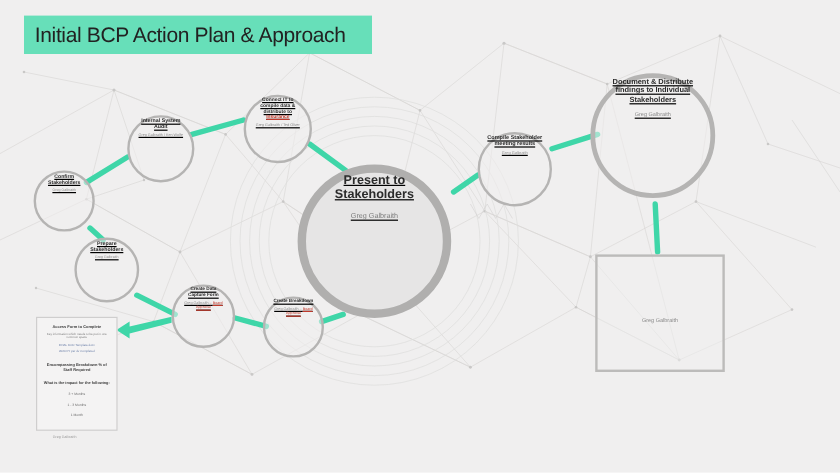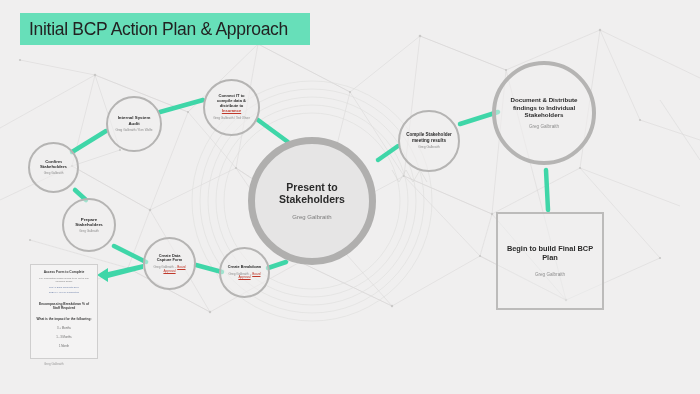--- a/index.html
+++ b/index.html
@@ -48,24 +48,24 @@
   }
   
   .node {
     position: absolute;
     border-radius: 50%;
     border: 3px solid #b5b4b3;
     background: rgba(240,239,239,0.55);
     display: flex;
     flex-direction: column;
     align-items: center;
-    justify-content: center;
     box-sizing: border-box;
     text-align: center;
     z-index: 20;
+    text-decoration: underline;
   }
   .node .n-title {
     color: #2b2b2b;
     font-weight: bold;
     line-height: 1.18;
     padding: 0 6px;
   }
   .node .n-sub {
     color: #8d8d8d;
     line-height: 1.2;
@@ -378,21 +378,20 @@
   </div>
 
   <div class="node" id="node-create-breakdown">
     <div class="n-title">Create Breakdown</div>
     <div class="n-sub">
       <span>Greg Galbraith – </span><span class="hl">Board Approval</span>
     </div>
   </div>
 
   <div id="frame-final-plan">
-    <div class="f-title">Begin to build Final BCP Plan</div>
     <div class="f-sub">Greg Galbraith</div>
   </div>
 
   <div id="doc-panel">
     <div class="d-h">Access Form to Complete</div>
     <div class="d-p">Key information which needs to be put in one common space</div>
     <div class="d-p link">FINAL DOC Template.docx</div>
     <div class="d-p link">2020 FY per dv Completed</div>
     <div class="d-h2">Encompassing Breakdown % of Staff Required</div>
     <div class="d-h3">What is the impact for the following:</div>

